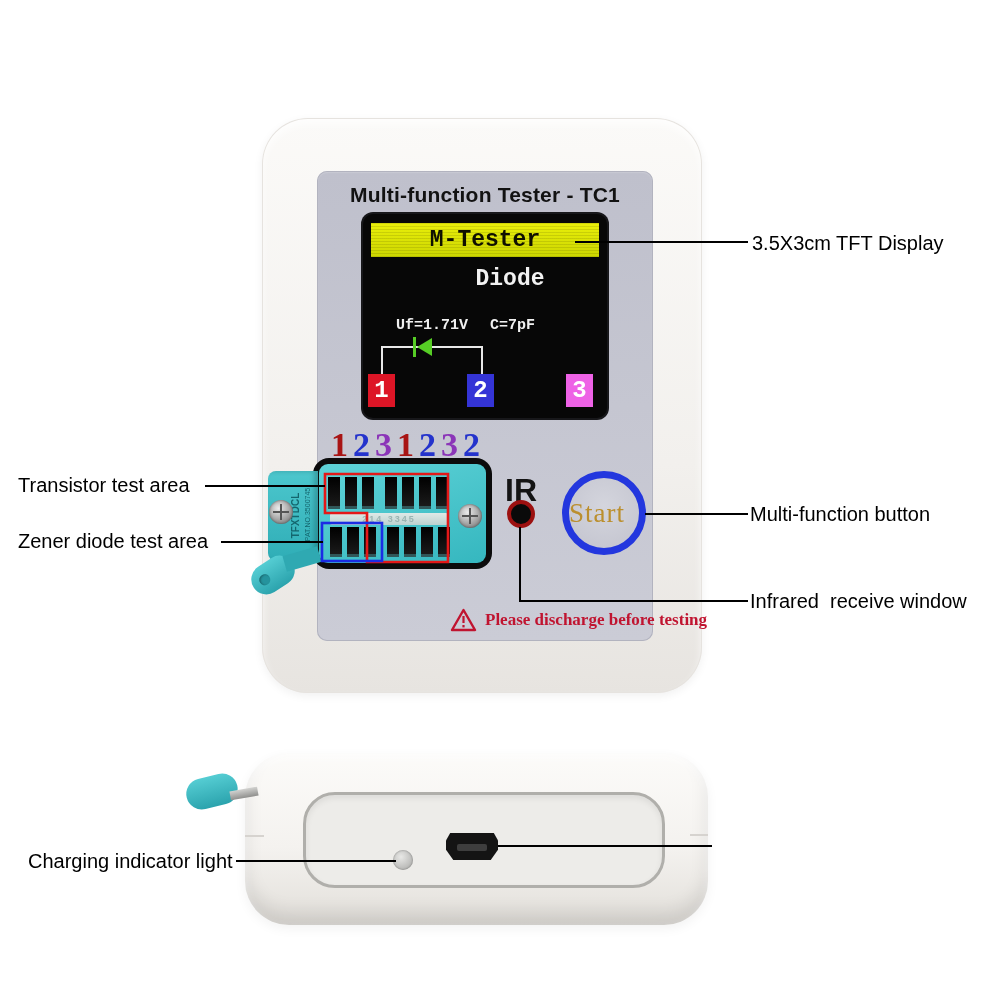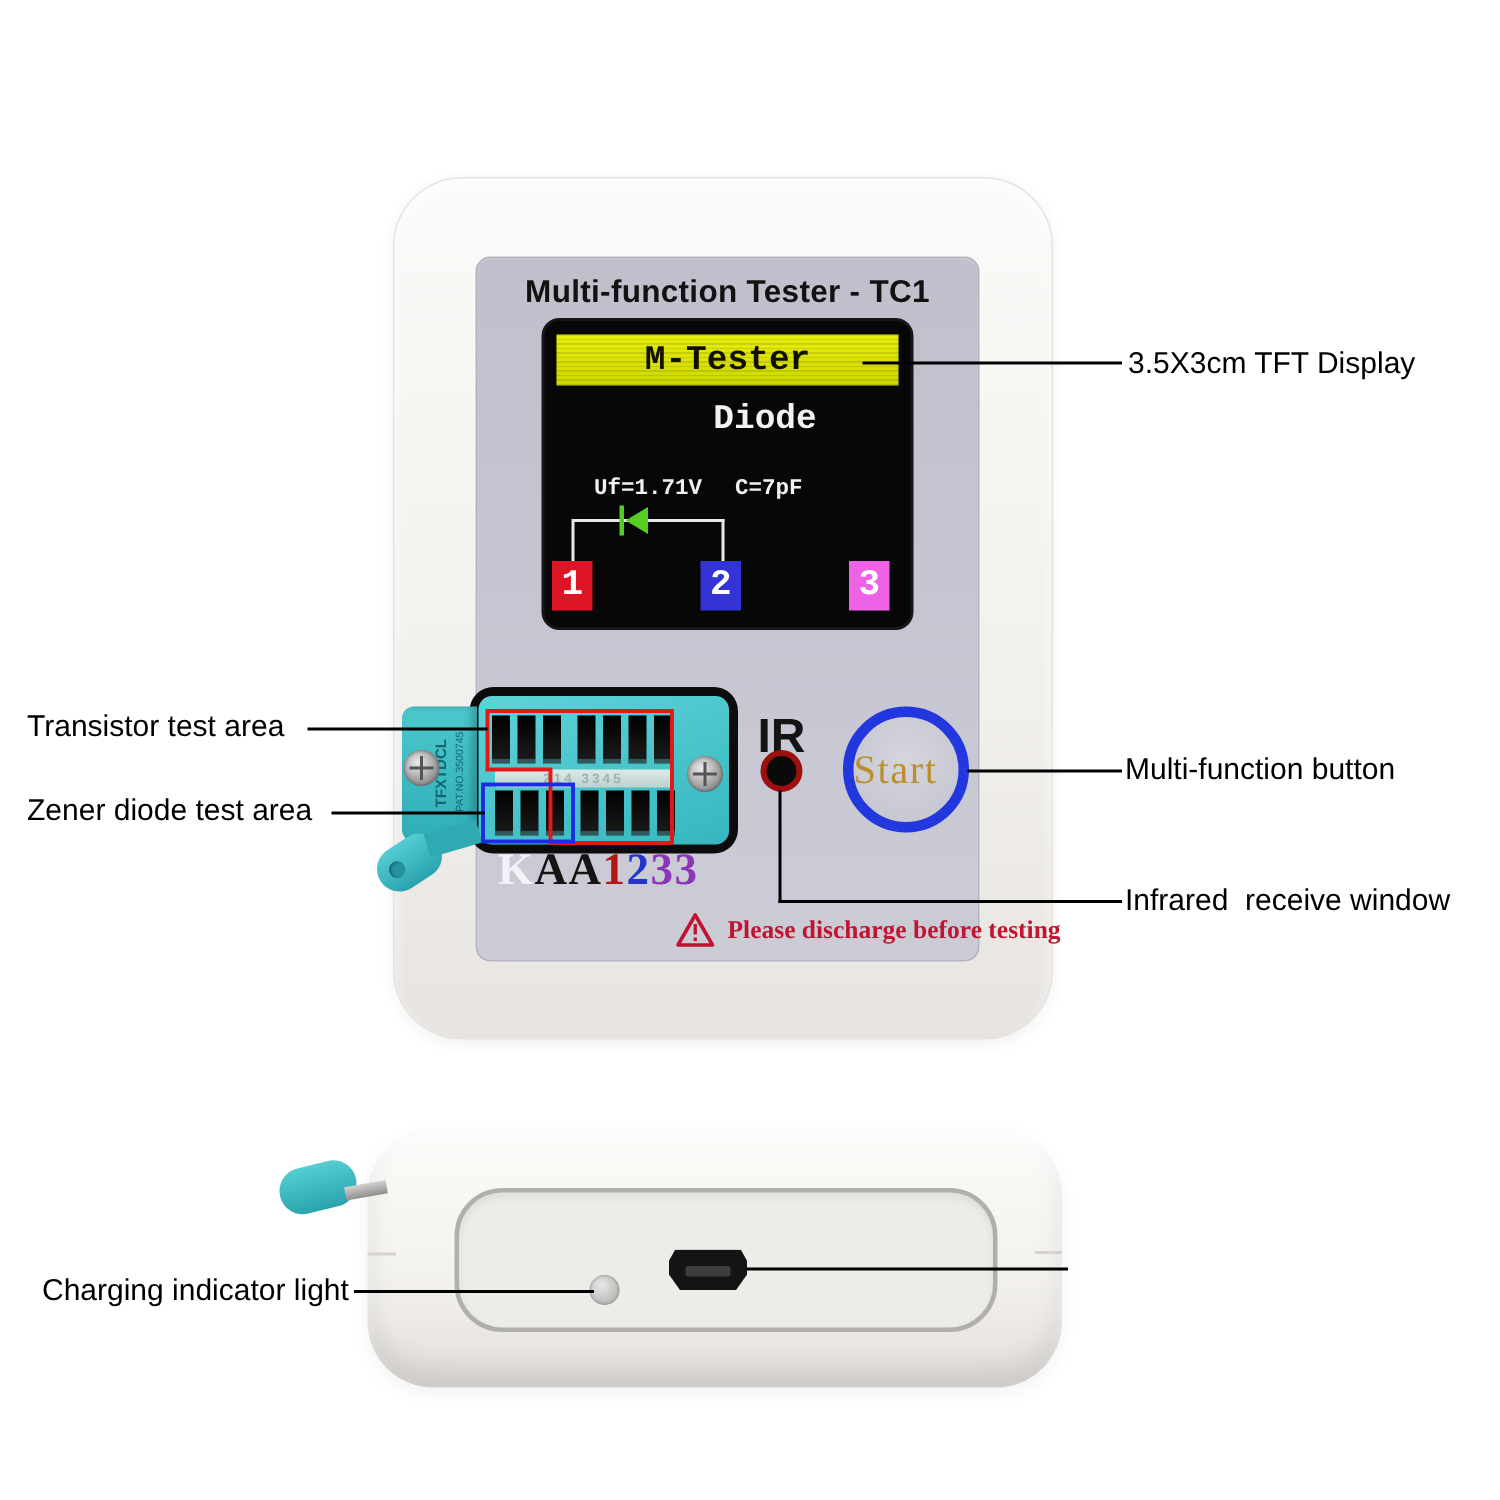--- a/index.html
+++ b/index.html
@@ -126,20 +126,21 @@
   <span class="abs reading r-right">C=7pF</span>
   <div class="abs wire wire-h"></div>
   <div class="abs wire wire-v1"></div>
   <div class="abs wire wire-v2"></div>
   <div class="abs diode-bar"></div>
   <div class="abs diode-tri"></div>
   <div class="abs pinbox pin-0" style="background: rgb(221, 21, 38);">1</div>
   <div class="abs pinbox pin-1" style="background: rgb(52, 52, 214);">2</div>
   <div class="abs pinbox pin-2" style="background: rgb(238, 98, 230);">3</div>
 
+  <div class="abs digitrow top-digits"><span style="color: rgb(168, 20, 20);">1</span><span style="color: rgb(36, 51, 204);">2</span><span style="color: rgb(139, 53, 184);">3</span><span style="color: rgb(168, 20, 20);">1</span><span style="color: rgb(36, 51, 204);">2</span><span style="color: rgb(139, 53, 184);">3</span><span style="color: rgb(36, 51, 204);">2</span></div>
 
   <div class="abs sock-frame"></div>
   <div class="abs sock-teal"></div>
   <div class="abs sock-housing"></div>
   <div class="abs brand brand1">TFXTDCL</div>
   <div class="abs brand brand2">PAT.NO.3500745</div>
   <div class="abs screw screw-l">
       <i class="cx"></i>
       <i class="cy"></i>
     </div>
@@ -172,21 +173,20 @@
       <i></i>
     </div>
   <div class="abs arm"></div>
 
   <div class="abs ir-label">IR</div>
   <div class="abs ir-dot"></div>
   <div class="abs start-btn">
     <span>Start</span>
   </div>
 
-  <div class="abs digitrow bottom-digits"><span style="color: rgb(242, 242, 247);">K</span><span style="color: rgb(20, 20, 20);">A</span><span style="color: rgb(20, 20, 20);">A</span><span style="color: rgb(176, 24, 24);">1</span><span style="color: rgb(36, 51, 204);">2</span><span style="color: rgb(139, 53, 184);">3</span><span style="color: rgb(139, 53, 184);">3</span></div>
 
   <div class="abs warning">
     <svg width="27" height="24" viewBox="0 0 27 24">
       <path d="M13.5 2 L25 22 H2 Z" fill="none" stroke="#c01430" stroke-width="2.4" stroke-linejoin="round"></path>
       <rect x="12.4" y="8" width="2.2" height="7" fill="#c01430"></rect>
       <rect x="12.4" y="17" width="2.2" height="2.4" fill="#c01430"></rect>
     </svg>
     <span>Please discharge before testing</span>
   </div>
 

